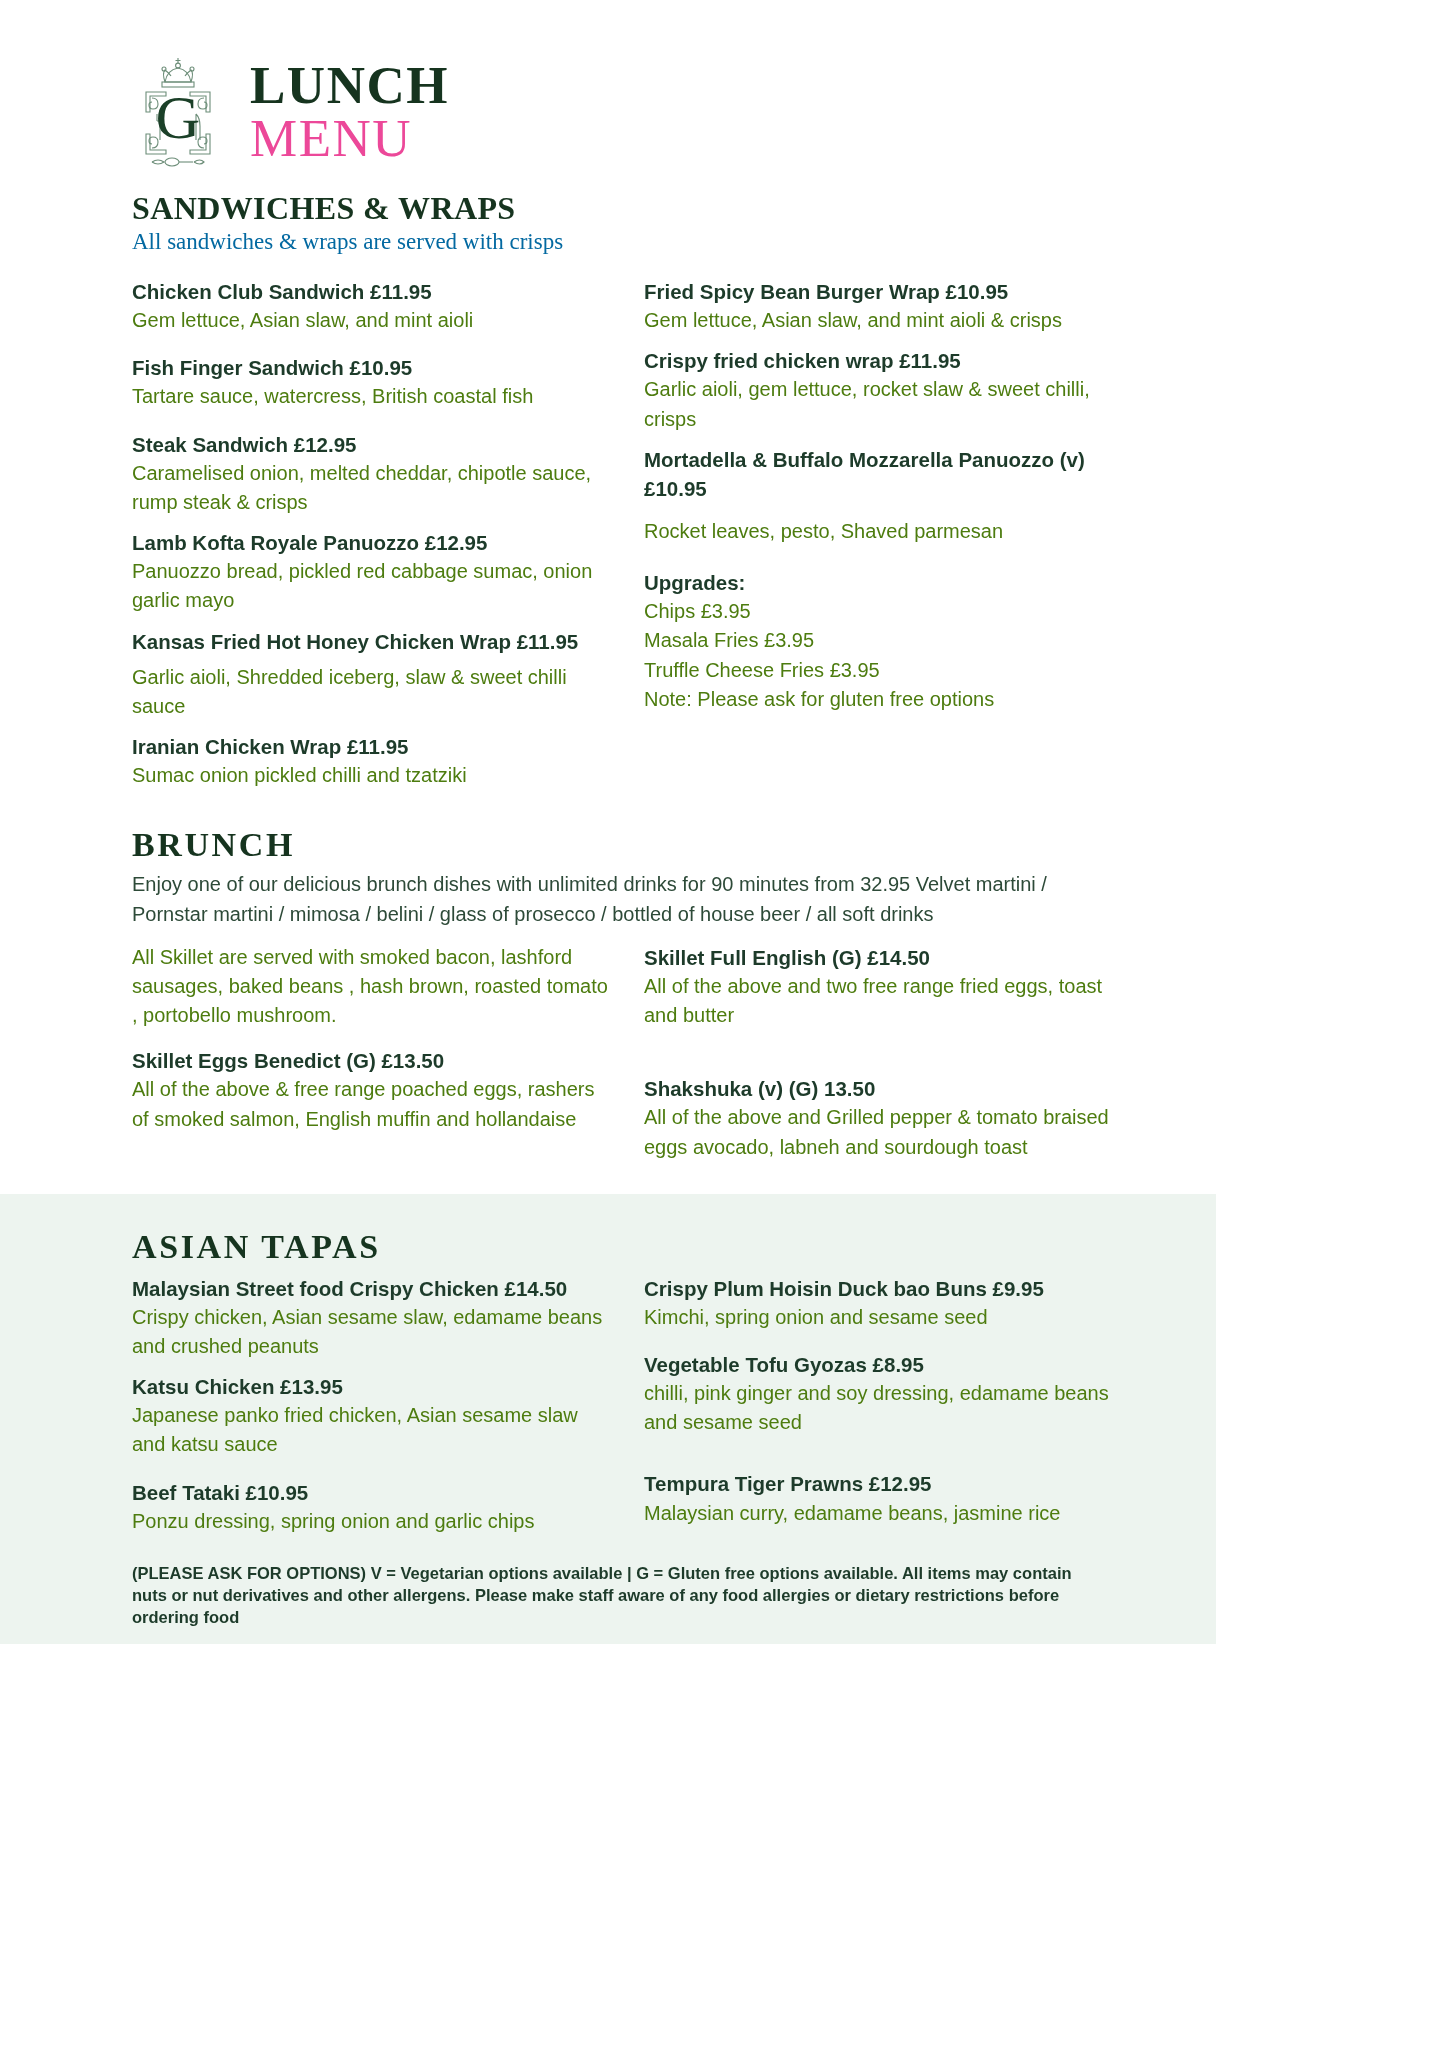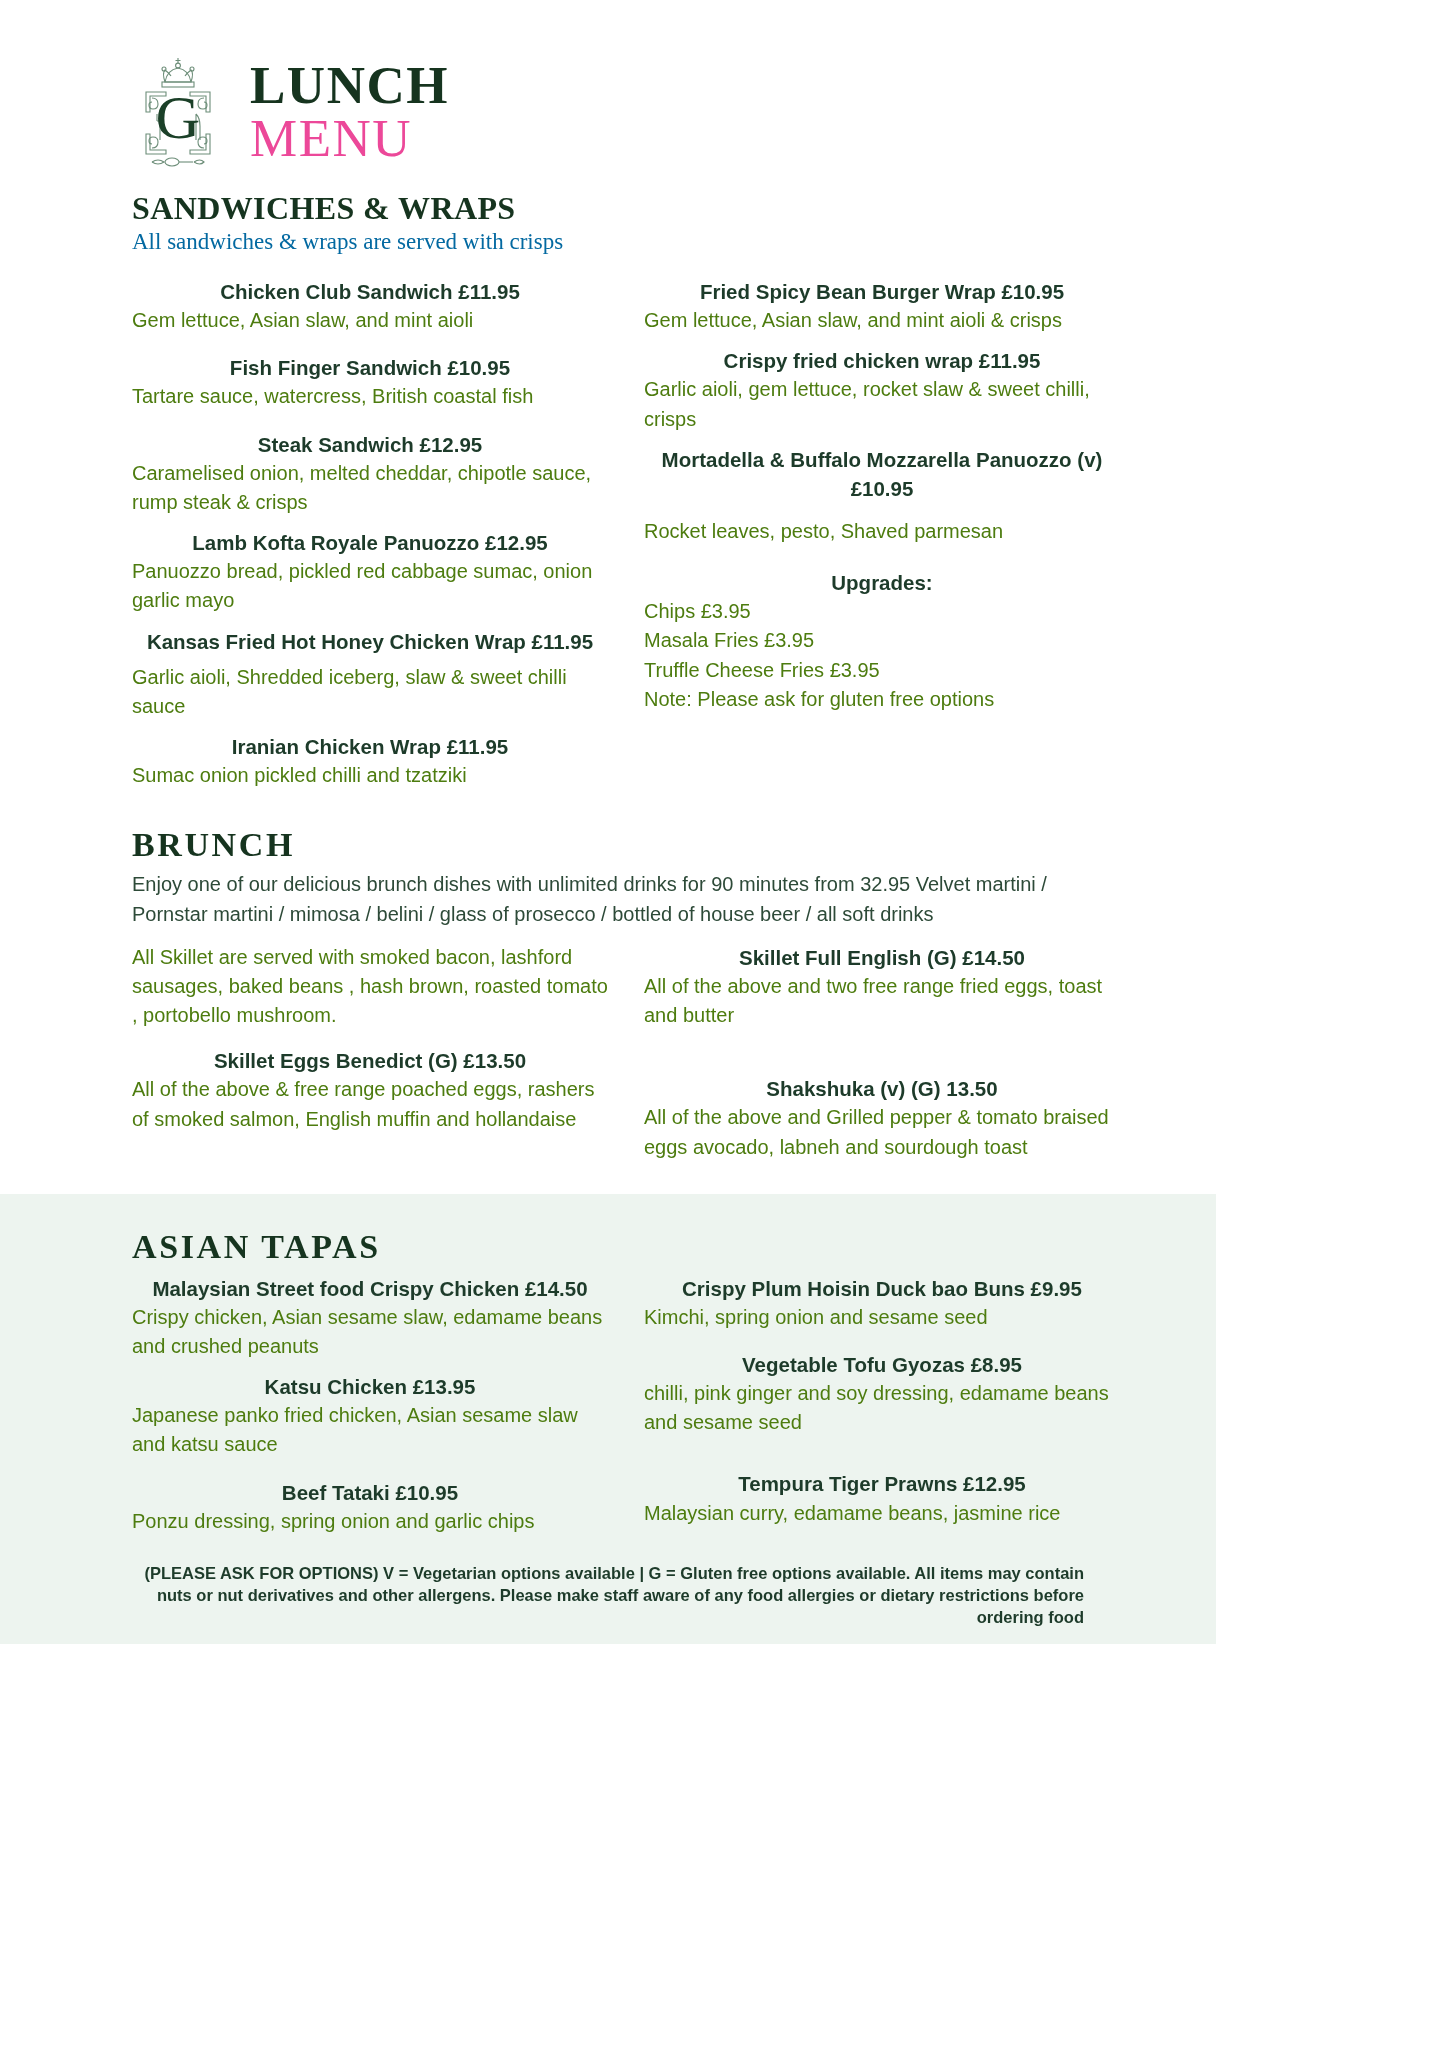--- a/index.html
+++ b/index.html
@@ -101,21 +101,20 @@
   }
 
   .item { margin-bottom: 2px; }
 
   .item-name {
     font-family: "Liberation Sans", sans-serif;
     font-weight: 700;
     font-size: 20.5px;
     line-height: 1.42;
     color: #1d3b2a;
-    text-align: center;
   }
 
   .item-desc {
     font-family: "Liberation Sans", sans-serif;
     font-weight: 400;
     font-size: 20px;
     line-height: 1.46;
     color: #4d7c0f;
   }
 
@@ -341,17 +340,17 @@
             <div class="item-desc">chilli, pink ginger and soy dressing, edamame beans and sesame seed</div>
           </div>
           <div class="item-gap" style="height:30px;"></div>
           <div class="item">
             <div class="item-name">Tempura Tiger Prawns £12.95</div>
             <div class="item-desc">Malaysian curry, edamame beans, jasmine rice</div>
           </div>
         </div>
       </div>
 
-      <div class="footer-note" style="padding-left:0; padding-right:0; margin-top:14px;text-align:right;">(PLEASE ASK FOR OPTIONS) V = Vegetarian options available | G = Gluten free options available. All items may contain nuts or nut derivatives and other allergens. Please make staff aware of any food allergies or dietary restrictions before ordering food</div>
+      <div class="footer-note" style="padding-left:0; padding-right:0; margin-top:14px;">(PLEASE ASK FOR OPTIONS) V = Vegetarian options available | G = Gluten free options available. All items may contain nuts or nut derivatives and other allergens. Please make staff aware of any food allergies or dietary restrictions before ordering food</div>
     </div>
   </div>
 
 </div>
 
 </body></html>

